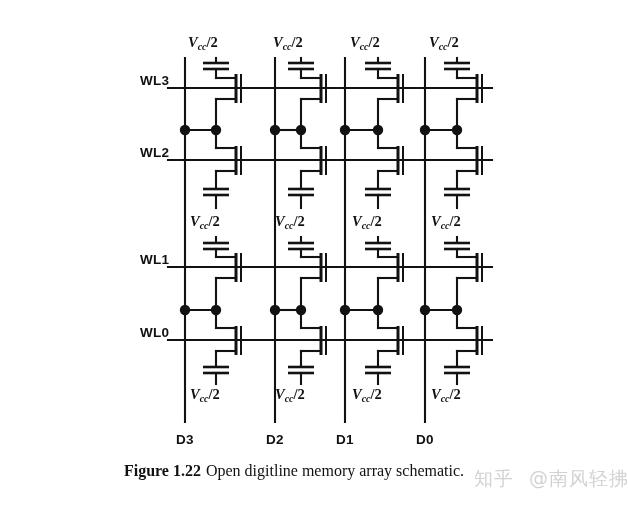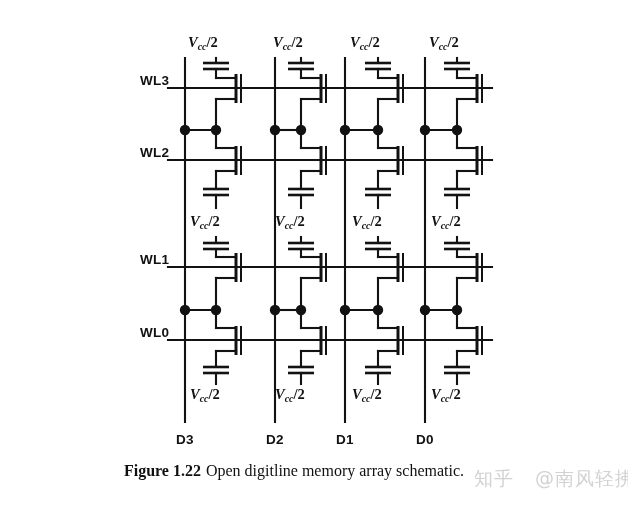--- a/index.html
+++ b/index.html
@@ -79,21 +79,21 @@
     position: absolute;
     left: 474px;
     top: 466px;
     font-family: "DejaVu Sans", sans-serif;
     font-size: 19px;
     color: #d2d2d2;
     letter-spacing: 1px;
     white-space: nowrap;
     pointer-events: none;
   }
-  #watermark .wm-logo { margin-right: 21px; }
+  #watermark .wm-logo { margin-right: 15px; }
 </style>
 </head>
 <body>
 
 <div id="schematic-wrap">
 
   <svg id="array-svg" viewBox="0 0 628 505">
 
     <g>
       <line class="wire" x1="168" y1="88" x2="492" y2="88"></line>

